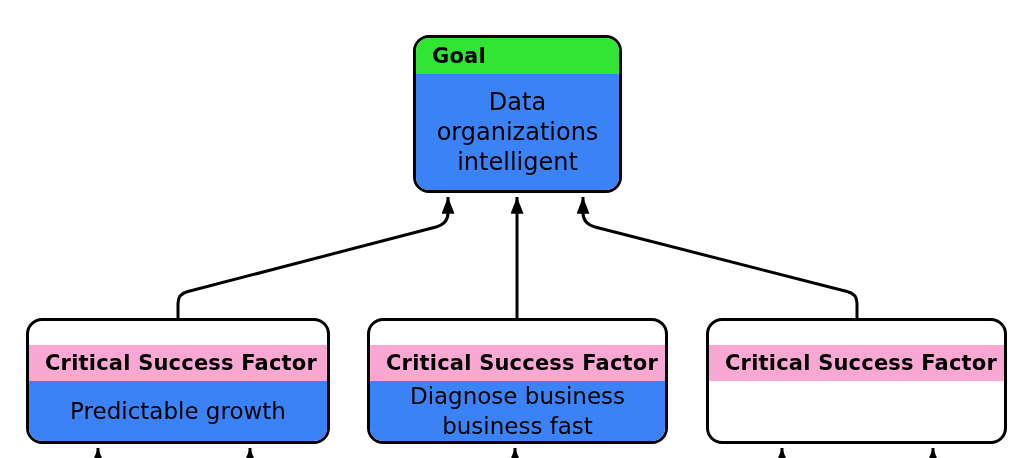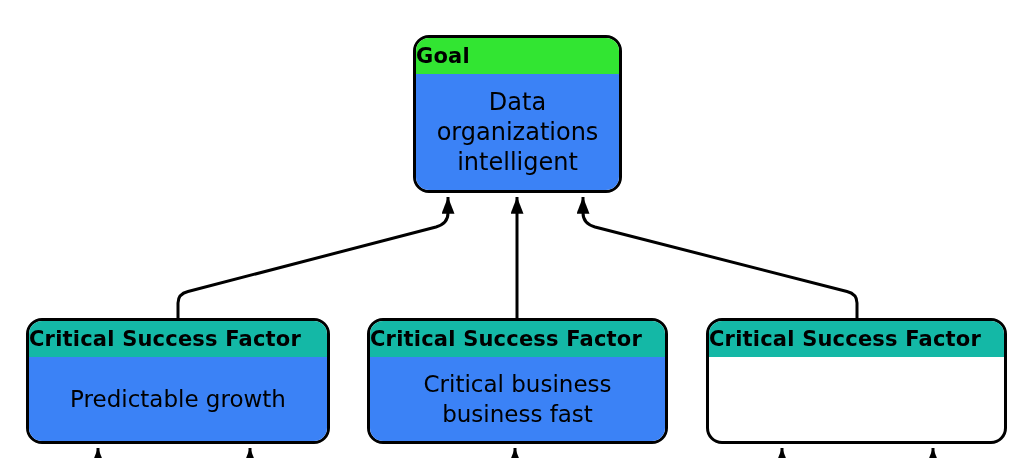--- a/index.html
+++ b/index.html
@@ -29,27 +29,28 @@
     border-radius: 16px;
     background: #ffffff;
     overflow: hidden;
     display: flex;
     flex-direction: column;
   }
   .node-header {
     flex: 0 0 36px;
     display: flex;
     align-items: center;
+    padding-left: 16px;
     font-weight: bold;
     font-size: 21px;
     color: #000000;
     letter-spacing: 0.2px;
   }
   .goal-header { background: #32e532; }
-  .csf-header  { background: #14b8a6; }
+  .csf-header  { background: #f9a8d4; margin-top: 24px; }
   .node-body {
     flex: 1 1 auto;
     display: flex;
     flex-direction: column;
     align-items: center;
     justify-content: center;
     text-align: center;
     color: #000000;
     background: #3b82f6;
   }
@@ -100,21 +101,21 @@
     <div class="node-body csf-body">
       <div>Predictable growth</div>
     </div>
   </div>
 
   <div class="node csf-node-2">
     <div class="node-header csf-header">
       <span>Critical Success Factor</span>
     </div>
     <div class="node-body csf-body">
-      <div>Critical business</div>
+      <div>Diagnose business</div>
       <div>business fast</div>
     </div>
   </div>
 
   <div class="node csf-node-3">
     <div class="node-header csf-header">
       <span>Critical Success Factor</span>
     </div>
   </div>
 

